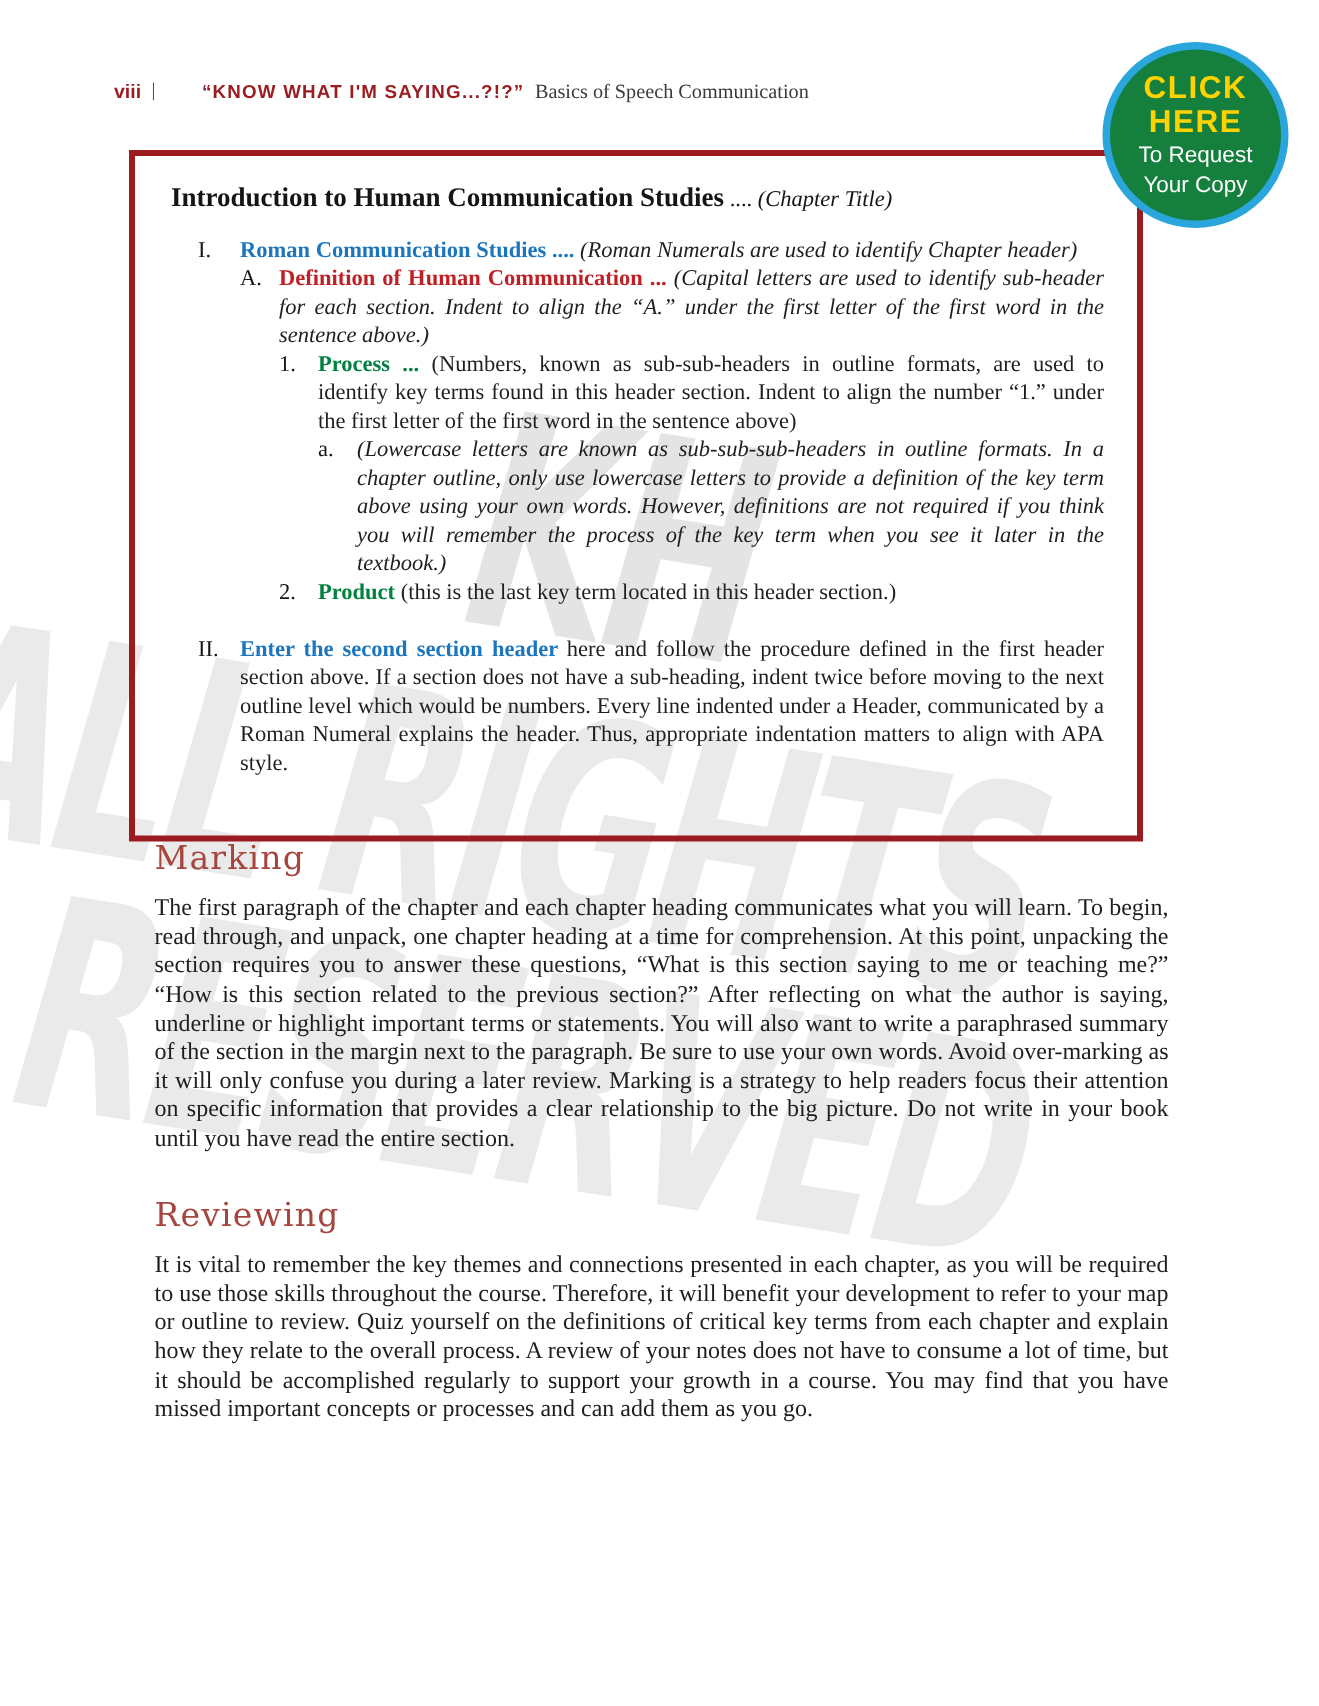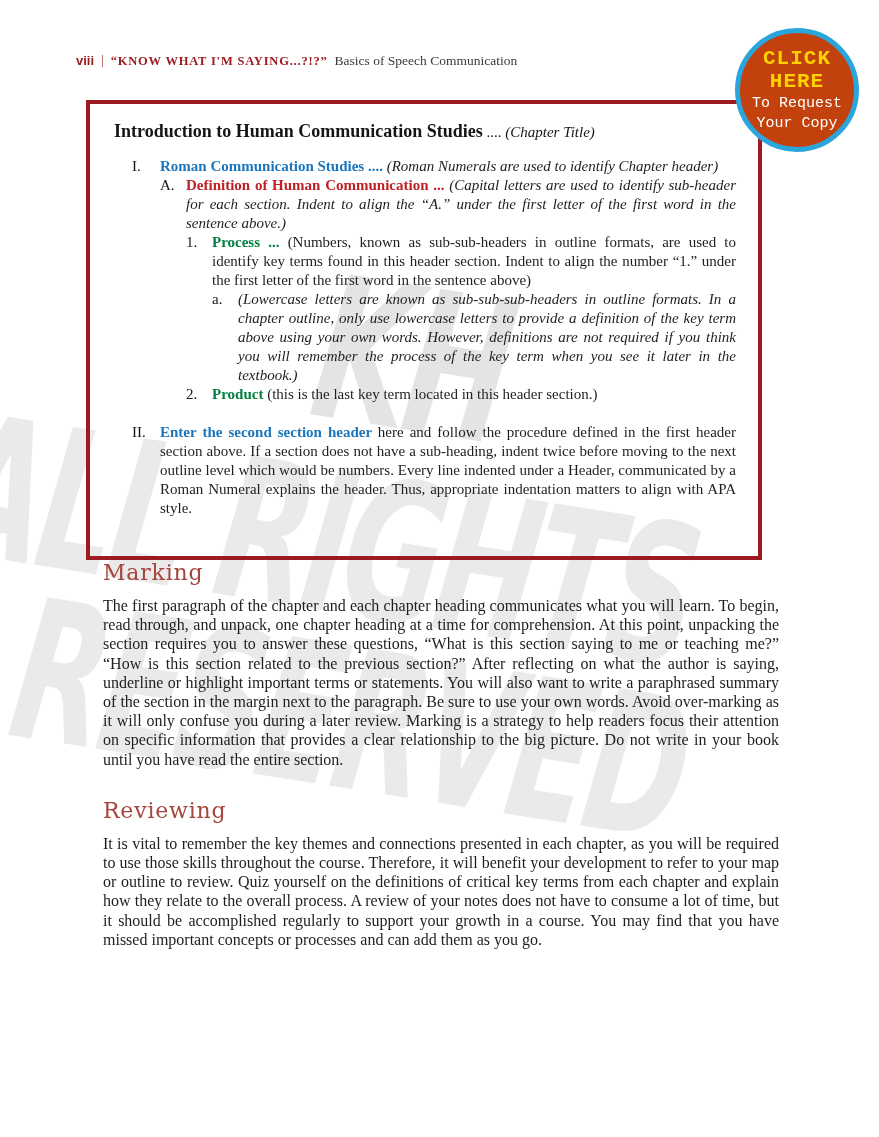--- a/index.html
+++ b/index.html
@@ -17,22 +17,22 @@
     position:absolute;left:76px;top:53px;z-index:3;
     display:flex;align-items:baseline;gap:7px;
     white-space:nowrap;
   }
   .folio{
     font-family:"Liberation Sans","DejaVu Sans",sans-serif;
     font-weight:bold;font-size:13px;color:#9c1d21;
   }
   .runhead .sep{color:#9c1d21;font-size:13px;font-weight:normal;transform:translateY(-1px);}
   .book-title{
-    font-family:Liberation Serif, serif;
-    font-weight:bold;font-size:12.5px;letter-spacing:0.8px;color:#9c1d21;
+    font-family:Liberation Sans, sans-serif;
+    font-weight:bold;font-size:12.5px;letter-spacing:0.8px;color:#9c1d21;margin-left:24px;
   }
   .book-subtitle{font-size:13.5px;color:#3a3a3a;}
 
   
   .wm{position:absolute;inset:0;z-index:1;pointer-events:none;overflow:hidden;}
   .wm-line,.wm-frag{
     position:absolute;white-space:nowrap;
     font-family:"DejaVu Sans","Liberation Sans",sans-serif;
     font-weight:bold;font-style:italic;
     transform-origin:0 0;color:rgba(45,45,45,0.10);
@@ -41,24 +41,24 @@
     transform:rotate(9deg) scale(0.74,1.18);color:rgba(45,45,45,0.13);}
   .wm-1{left:-28px;top:372px;font-size:152px;letter-spacing:-7px;
     transform:rotate(9deg) scale(0.80,1.28);}
   .wm-2{left:34px;top:556px;font-size:152px;letter-spacing:-7px;
     transform:rotate(9deg) scale(0.80,1.28);}
 
   
   .badge{
     position:absolute;left:735px;top:28px;z-index:6;
     width:124px;height:124px;border-radius:50%;
-    background:#c2410c;border:5px solid #2aa6dc;
+    background:#15803d;border:5px solid #2aa6dc;
     box-sizing:border-box;cursor:pointer;
     display:flex;flex-direction:column;align-items:center;justify-content:center;
-    font-family:Liberation Mono, monospace;
+    font-family:Liberation Sans, sans-serif;
     text-align:center;line-height:1.08;
   }
   .badge .b1{color:#ffd200;font-size:21px;font-weight:bold;letter-spacing:1px;}
   .badge .b2{color:#ffffff;font-size:15px;margin-top:3px;}
 
   
   .obox{
     position:absolute;left:86px;top:100px;z-index:2;
     width:676px;box-sizing:border-box;
     border:4px solid #9b1b20;background:transparent;

